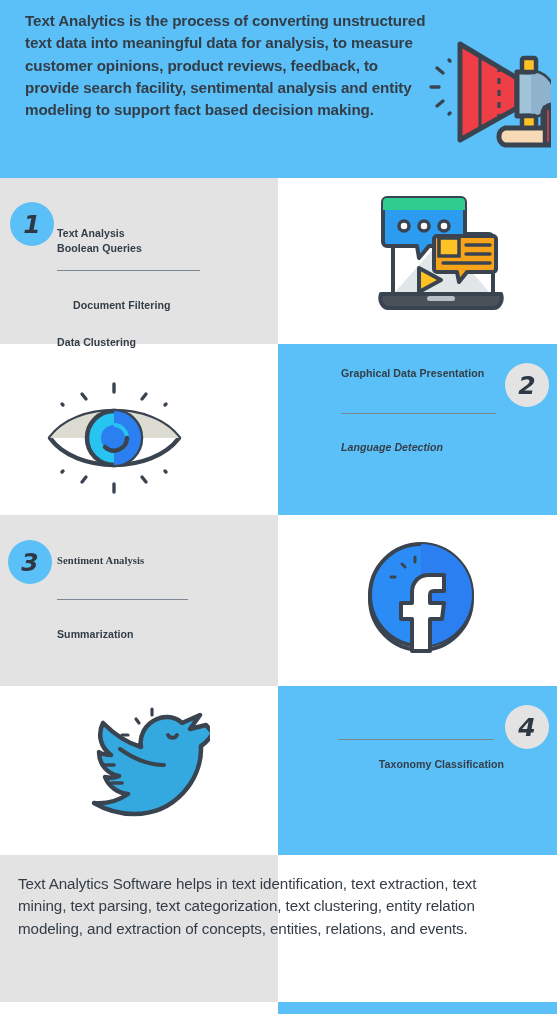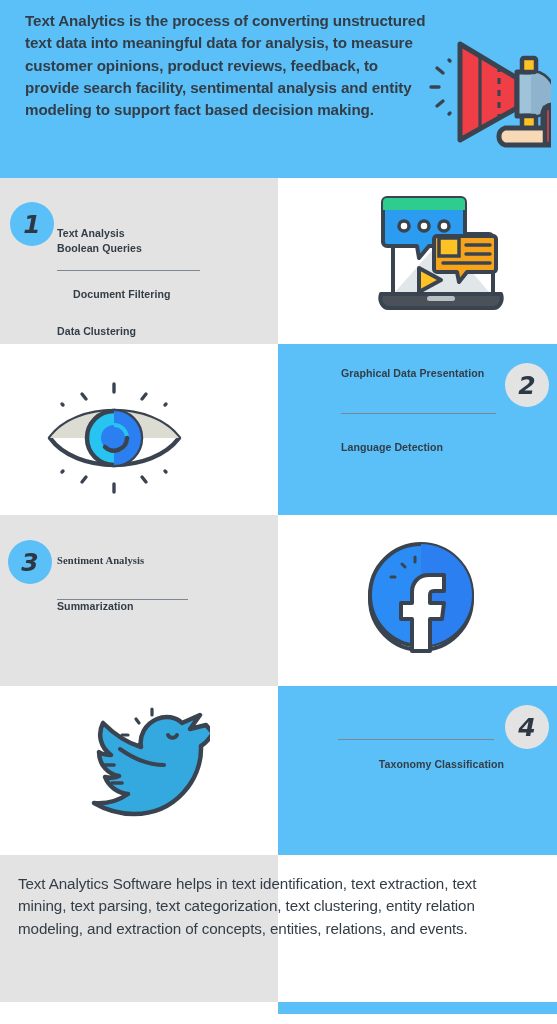--- a/index.html
+++ b/index.html
@@ -53,32 +53,32 @@
   .items { position:absolute; }
   .item { font-size:10.6px; font-weight:bold; color:#333d47;
     letter-spacing:0.05px; white-space:nowrap; }
   .divider { height:1px; background:#7d8792; border:0; }
 
   .list1 { left:57px; top:204px; width:200px; }
   .list1 .item { margin-bottom:0; }
   .list1 .i1 { margin-top:3px; }
   .list1 .i2 { margin-top:23px; }
   .list1 .dv { margin-top:16px; width:143px; }
-  .list1 .i3 { margin-top:17px;padding-left:16px; }
+  .list1 .i3 { margin-top:28px;padding-left:16px; }
   .list1 .i4 { margin-top:25px; }
 
   .list2 { left:341px; top:364px; width:200px; text-align:left; }
   .list2 .i1 { margin-top:3px; }
   .list2 .dv { margin-top:34px; width:155px; }
-  .list2 .i2 { margin-top:27px; }
+  .list2 .i2 { margin-top:27px;font-style:italic; }
 
   .list3 { left:57px; top:540px; width:200px; }
   .list3 .i1 { margin-top:15px;font-family:Liberation Serif, serif; }
   .list3 .dv { margin-top:33px; width:131px; }
-  .list3 .i2 { }
+  .list3 .i2 { margin-top:28px; }
 
   .list4 { left:301px; top:722px; width:203px; text-align:right; }
   .list4 .i1 { margin-top:3px; }
   .list4 .dv { margin-top:17px; width:156px; margin-left:37px; }
   .list4 .i2 { margin-top:18px; }
 
   
   .footer-text { position:absolute; left:18px; top:873px; width:500px;
     font-size:15.2px; font-weight:normal; line-height:1.47;
     color:#333d47; letter-spacing:-0.1px; }

